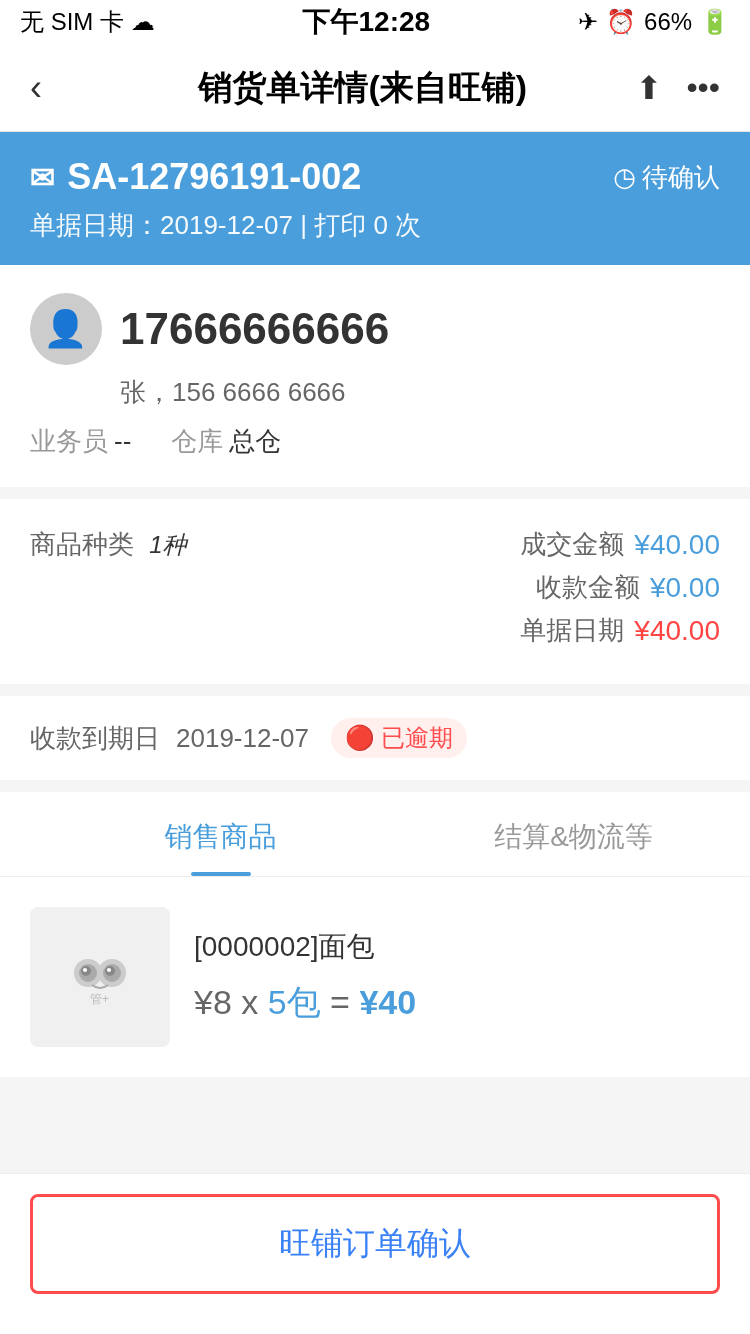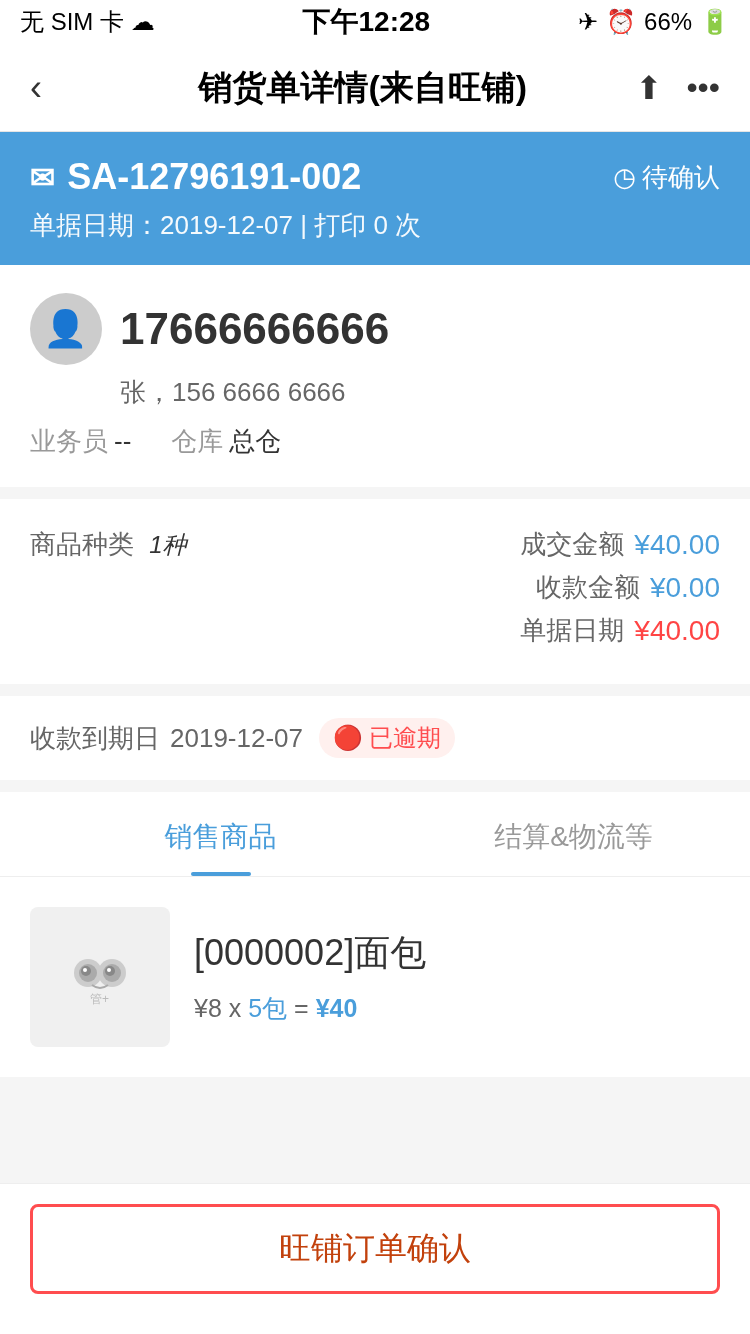--- a/index.html
+++ b/index.html
@@ -171,21 +171,21 @@
     .amount-blue { color: #4A9EDB; font-size: 28px; }
     .amount-red { color: #FF4444; font-size: 28px; }
 
     
     .due-section {
       background: #fff;
       padding: 22px 30px;
       border-bottom: 12px solid #f5f5f5;
       display: flex;
       align-items: center;
-      gap: 10px;
+      gap: 16px;
       font-size: 26px;
       color: #666;
     }
     .overdue-badge {
       display: inline-flex;
       align-items: center;
       gap: 6px;
       background: #FFF0EE;
       color: #FF4D4F;
       border-radius: 20px;
@@ -246,26 +246,26 @@
       border-radius: 8px;
       display: flex;
       align-items: center;
       justify-content: center;
       flex-shrink: 0;
       font-size: 48px;
       color: #ccc;
     }
     .product-info { flex: 1; }
     .product-name {
-      font-size: 36px;
+      font-size: 28px;
       color: #333;
       margin-bottom: 14px;
     }
     .product-price {
-      font-size: 25px;
+      font-size: 34px;
       color: #666;
     }
     .product-price .qty { color: #4A9EDB; }
     .product-price .total { color: #4A9EDB; font-weight: 600; }
 
     
     .gray-area {
       background: #f5f5f5;
       flex: 1;
       min-height: 280px;
@@ -276,25 +276,25 @@
       position: fixed;
       bottom: 0;
       left: 0;
       width: 750px;
       background: #fff;
       padding: 20px 30px 40px;
       border-top: 1px solid #eee;
     }
     .confirm-btn {
       width: 100%;
-      height: 90px;
+      height: 100px;
       border: 3px solid #FF4D4F;
       border-radius: 8px;
       background: #fff;
-      color: #c2410c;
+      color: #3b82f6;
       font-size: 32px;
       font-weight: 500;
       cursor: pointer;
       display: flex;
       align-items: center;
       justify-content: center;
     }
   </style>
 </head>
 <body>

